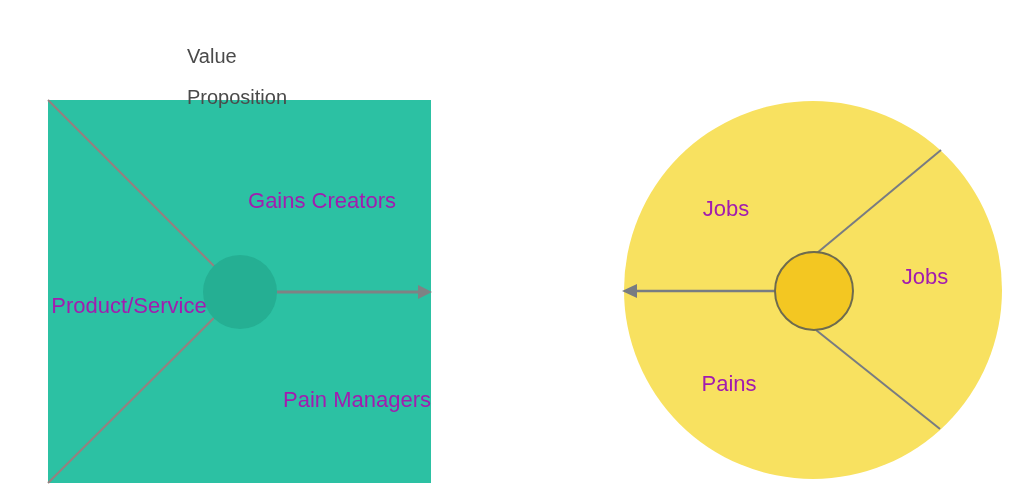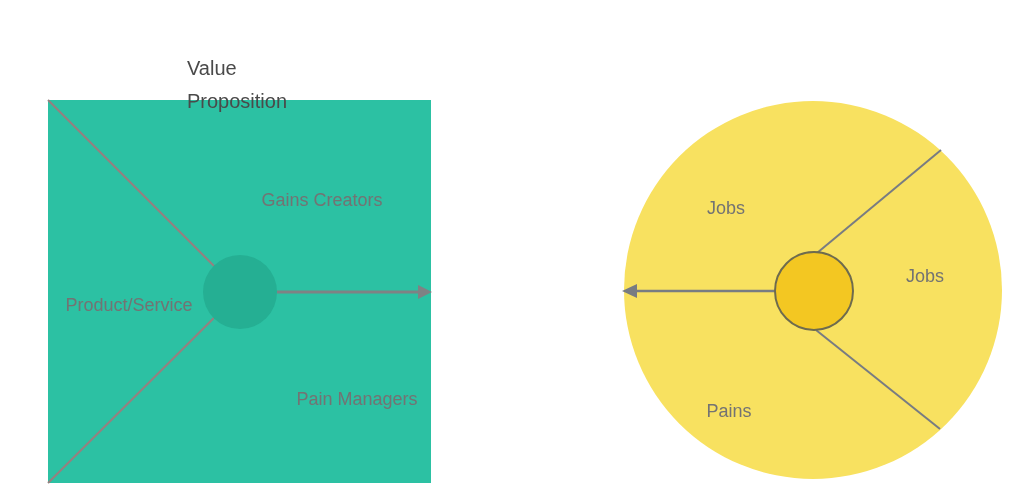--- a/index.html
+++ b/index.html
@@ -16,35 +16,35 @@
     overflow: hidden;
   }
   .canvas svg {
     position: absolute;
     left: 0;
     top: 0;
   }
   .label {
     position: absolute;
     transform: translate(-50%, -50%);
-    font-size: 18px;
-    color: #737373;
+    font-size: 22px;
+    color: #a21caf;
     white-space: nowrap;
     line-height: 1.2;
   }
   .title {
     position: absolute;
     font-size: 20px;
     color: #4a4a4a;
     white-space: pre-line;
   }
   .title.vp {
     left: 187px;
-    top: 52px;
-    line-height: 33px;
+    top: 36px;
+    line-height: 41px;
   }
   .title.cp {
     left: 815px;
     top: 64px;
     transform: translate(-50%, -50%);
     white-space: nowrap;
   }
 </style>
 </head>
 <body>
@@ -70,15 +70,15 @@
 
   <div class="title vp">Value
 Proposition</div>
 
   <div class="label" style="left:322px; top:201px;">Gains Creators</div>
   <div class="label" style="left:129px; top:263px;margin-top:43px;">Product/Service</div>
   <div class="label" style="left:329px; top:400px;margin-left:28px;">Pain Managers</div>
 
   <div class="label" style="left:726px; top:209px;">Jobs</div>
   <div class="label" style="left:925px; top:277px;">Jobs</div>
-  <div class="label" style="left:729px; top:384px;margin-top:28px;">Pains</div>
+  <div class="label" style="left:729px; top:384px;">Pains</div>
 
 </div>
 
 </body></html>

